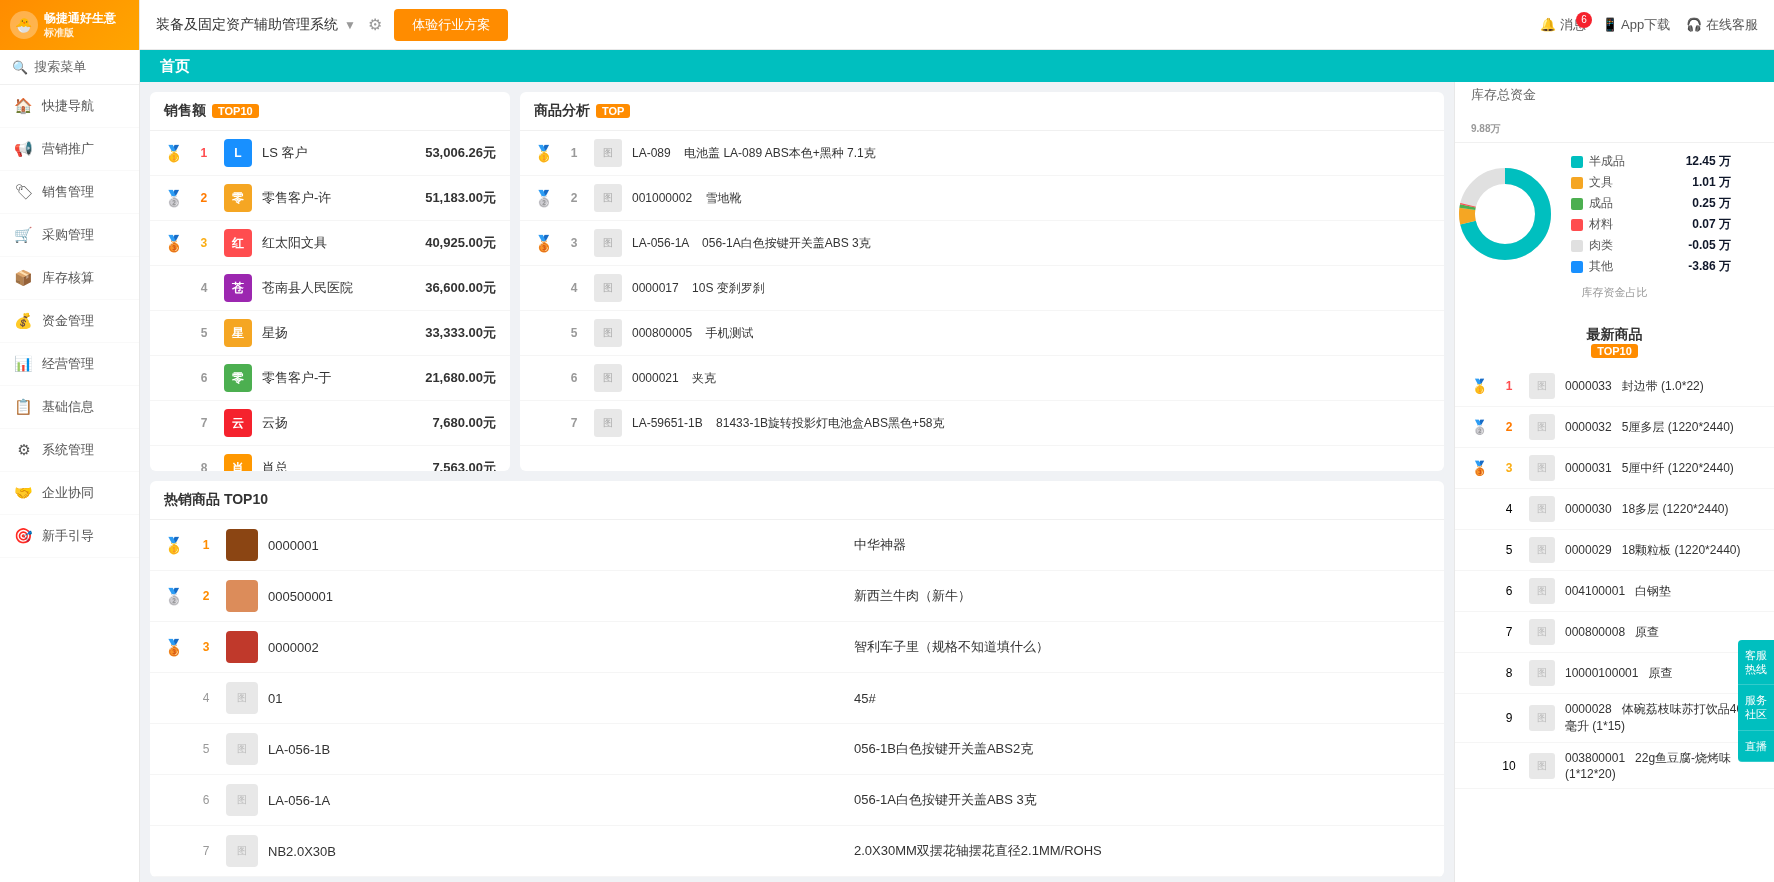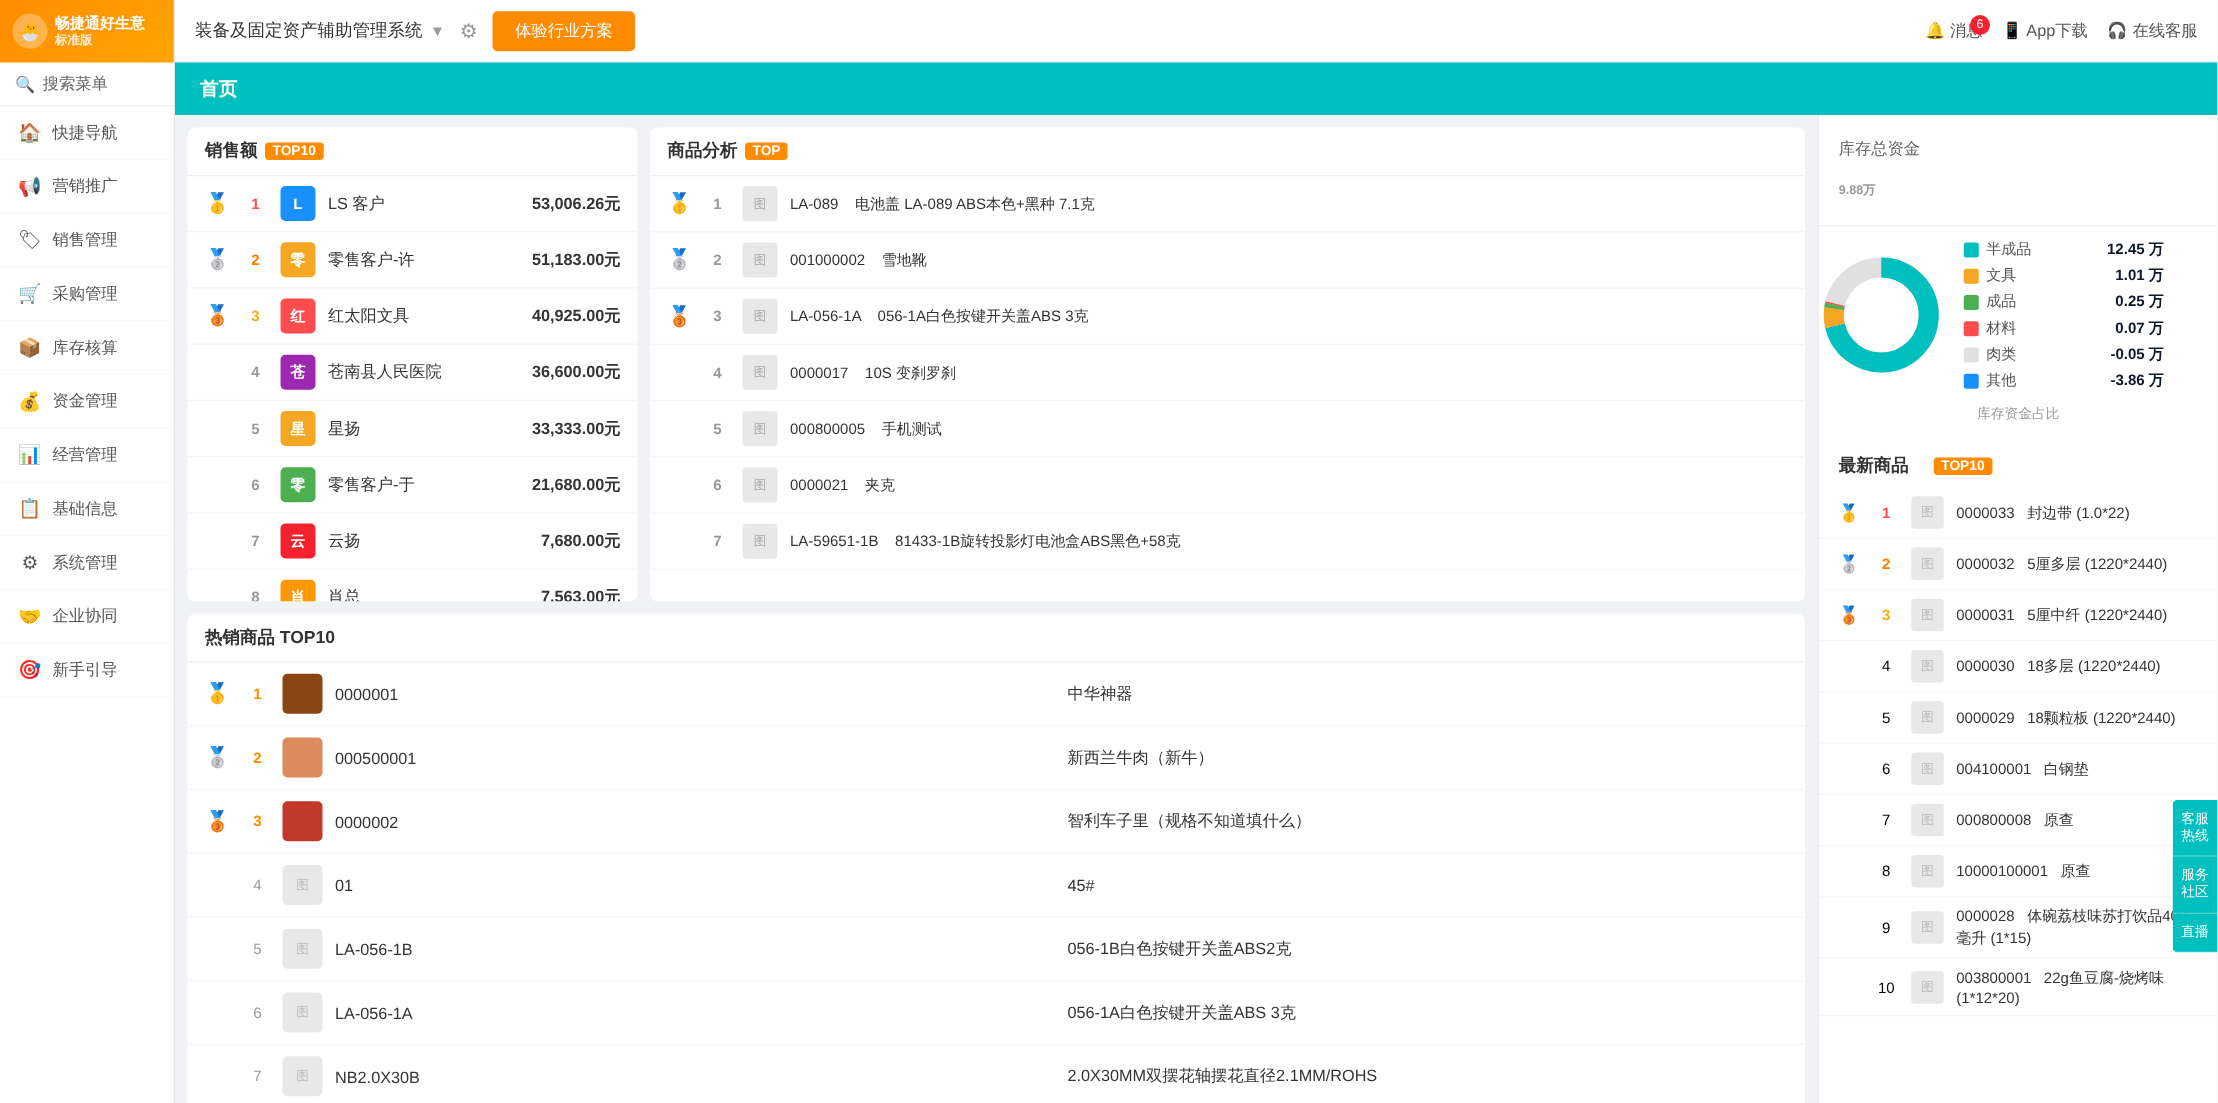--- a/index.html
+++ b/index.html
@@ -75,21 +75,21 @@
       width: 16px; height: 16px; font-size: 10px;
       display: flex; align-items: center; justify-content: center;
     }
 
     
     .main-content {
       flex: 1; display: flex; flex-direction: column; overflow: hidden;
     }
     .page-header {
       background: #00bfbf; color: #fff; padding: 0 20px;
-      display: flex; align-items: center; height: 42px;
+      display: flex; align-items: center; height: 32px;
     }
     .page-header-title { font-size: 15px; font-weight: bold; }
 
     .content-area {
       flex: 1; display: flex; gap: 0; overflow: hidden;
     }
 
     
     .panels-container {
       flex: 1; display: flex; flex-direction: column; overflow-y: auto; padding: 10px;
@@ -152,36 +152,36 @@
       display: flex; align-items: center; justify-content: center; overflow: hidden; flex-shrink: 0;
     }
     .hot-thumb-placeholder { width: 32px; height: 32px; border-radius: 4px; background: #e8e8e8; display: flex; align-items: center; justify-content: center; color: #bbb; font-size: 10px; flex-shrink: 0; }
     .hot-name { flex: 1; color: #333; font-size: 13px; }
 
     
     .right-panel {
       width: 320px; flex-shrink: 0; background: #fff; display: flex; flex-direction: column;
       border-left: 1px solid #e8e8e8; overflow-y: auto;
     }
-    .inventory-section { padding: 18px 16px; border-bottom: 1px solid #f0f0f0; }
+    .inventory-section { padding: 4px 16px; border-bottom: 1px solid #f0f0f0; }
     .inventory-title { font-size: 13px; color: #666; margin-bottom: 6px; }
     .inventory-amount { font-size: 24px; color: #333; font-weight: bold; }
     .inventory-amount span { font-size: 10px; color: #999; }
     .chart-area { display: flex; align-items: center; padding: 10px 0; gap: 16px; }
     .donut-chart { width: 100px; height: 100px; flex-shrink: 0; }
     .legend { display: flex; flex-direction: column; gap: 4px; font-size: 12px; }
     .legend-item { display: flex; align-items: center; gap: 6px; justify-content: space-between; min-width: 160px; }
     .legend-color { width: 12px; height: 12px; border-radius: 2px; flex-shrink: 0; }
     .legend-name { flex: 1; color: #555; }
     .legend-value { color: #0f172a; font-weight: bold; }
     .chart-label { font-size: 11px; color: #999; padding: 0 16px 8px; text-align: center; }
 
     
     .new-products-section { padding: 10px 0; }
-    .new-products-title { padding: 8px 16px; font-size: 14px; font-weight: bold; color: #333; display: flex; align-items: center; gap: 20px; }
+    .new-products-title { padding: 8px 16px; font-size: 14px; font-weight: bold; color: #333; display: flex; align-items: center; gap: 0; flex-direction: column; }
     .new-products-title .top-badge { color: #ff8c00; font-weight: bold; font-size: 14px; }
     .new-product-item {
       display: flex; align-items: center; padding: 7px 16px; gap: 10px;
       border-bottom: 1px solid #f5f5f5;
     }
     .new-rank { width: 20px; text-align: center; font-size: 12px; }
     .new-rank.r1 { color: #ff4d4f; font-weight: bold; }
     .new-rank.r2 { color: #ff7a00; font-weight: bold; }
     .new-rank.r3 { color: #faad14; font-weight: bold; }
     .new-product-thumb { width: 26px; height: 26px; border-radius: 3px; background: #e8e8e8; display: flex; align-items: center; justify-content: center; color: #bbb; font-size: 10px; flex-shrink: 0; }

